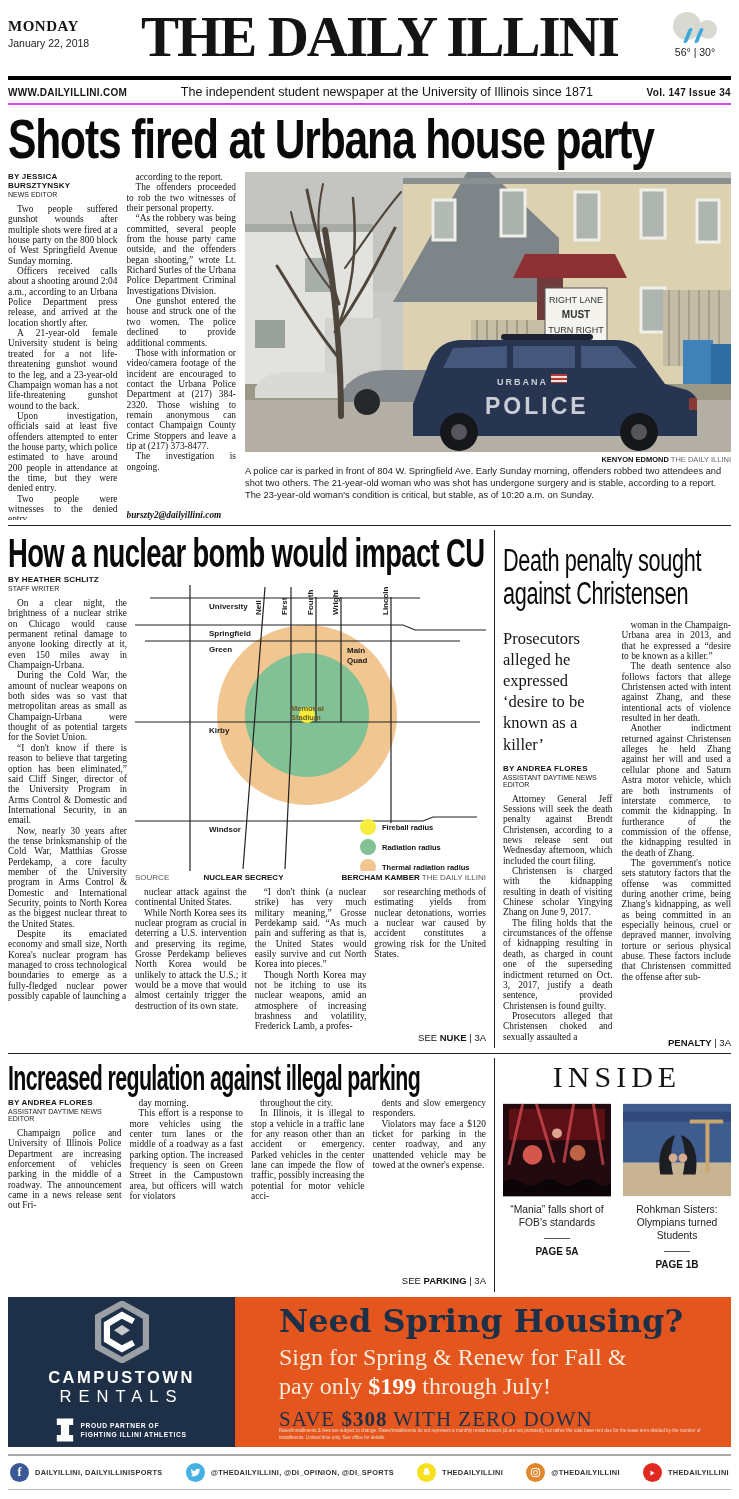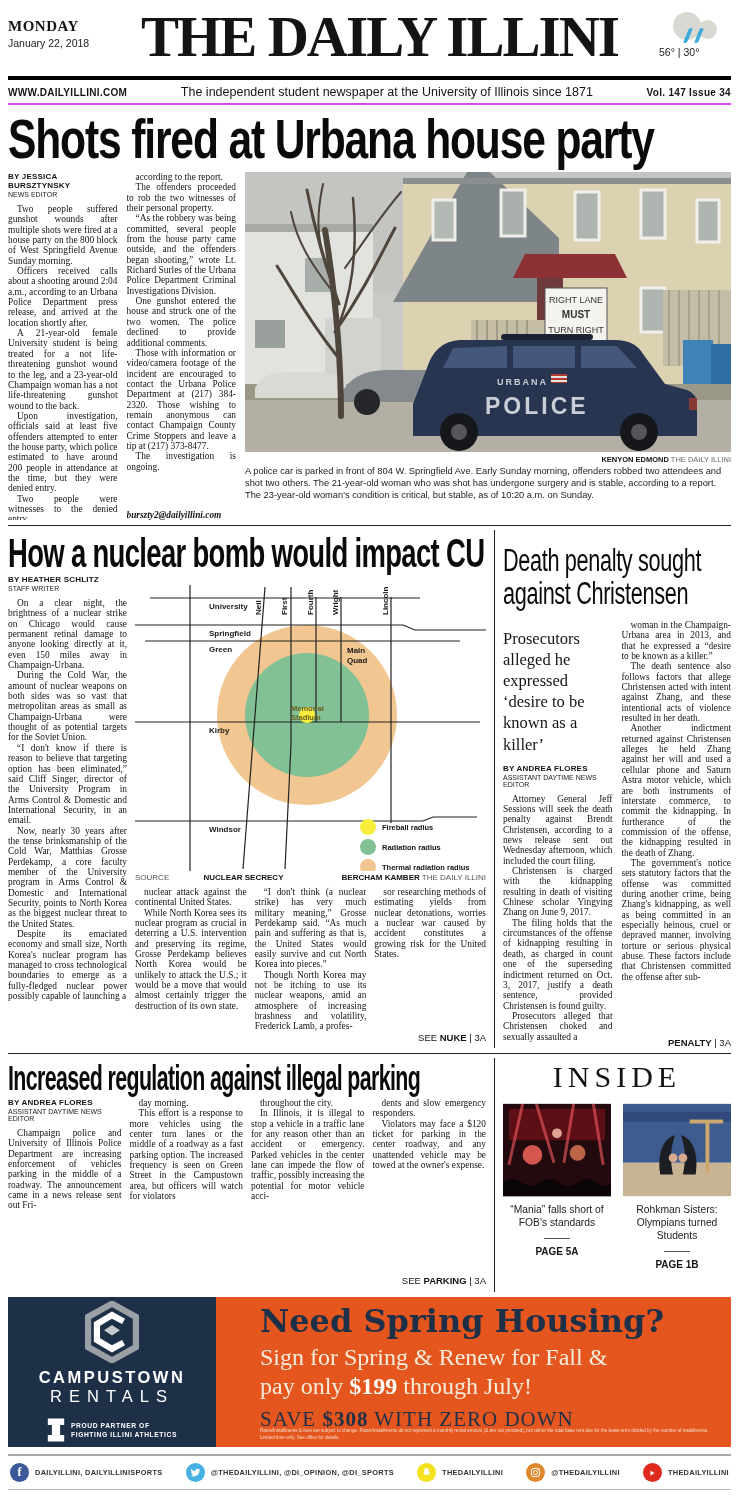--- a/index.html
+++ b/index.html
@@ -7,21 +7,21 @@
   .page { width:739px; height:1499px; margin:0 auto; background:#fff; color:#141414;
           position:relative; overflow:hidden; padding:0 8px; }
 
   
   .masthead { display:flex; align-items:flex-start; height:76px; padding-top:8px; }
   .mh-left { width:92px; padding-top:10px; }
   .mh-day { font:700 15px "Liberation Serif", serif; letter-spacing:.5px; }
   .mh-date { font:400 10.5px "Liberation Sans", sans-serif; margin-top:2px; color:#222; }
   .mh-title { flex:1; text-align:center; font:700 57px/1.0 "Liberation Serif", serif;
               letter-spacing:-2px; white-space:nowrap; }
-  .mh-weather { width:72px; padding-top:4px; }
+  .mh-weather { width:72px; text-align:center; padding-top:4px; }
   .cloud { width:48px; height:30px; position:relative; margin:0 auto; }
   .cloud i { position:absolute; background:#d9d9d3; border-radius:50%; }
   .cloud .c1 { left:2px; top:0; width:28px; height:28px; }
   .cloud .c2 { right:2px; top:8px; width:19px; height:19px; }
   .cloud s { position:absolute; width:4px; height:15px; background:#3fa9dc;
              transform:skewX(-22deg); border-radius:2px; top:16px; }
   .cloud .r1 { left:15px; } .cloud .r2 { left:26px; }
   .weather-temps { font:400 10.5px "Liberation Sans", sans-serif; margin-top:4px; color:#222; }
 
   .subbar { display:flex; justify-content:space-between; align-items:center;
@@ -87,21 +87,21 @@
   .inside-title { text-align:center; font:400 30px "Liberation Serif", serif; letter-spacing:5px; margin:2px 0 9px; }
   .inside-items { display:flex; gap:12px; }
   .inside-item { flex:1; text-align:center; }
   .thumb { width:100%; height:94px; display:block; }
   .inside-cap { font:400 10.3px/1.25 "Liberation Sans", sans-serif; color:#222; margin-top:7px; }
   .inside-dash { width:26px; border-top:1.5px solid #555; margin:8px auto 7px; }
   .inside-page { font:700 10px "Liberation Sans", sans-serif; }
 
   
   .ad { display:flex; height:150px; margin-top:5px; }
-  .ad-left { width:208px; background:#1e3048; color:#fff; display:flex; flex-direction:column;
+  .ad-left { width:227px; background:#1e3048; color:#fff; display:flex; flex-direction:column;
              align-items:center; justify-content:center; }
   .ad-brand1 { font:700 16.5px "Liberation Sans", sans-serif; letter-spacing:2.5px; margin-top:5px; }
   .ad-brand2 { font:400 16.5px "Liberation Sans", sans-serif; letter-spacing:7px; }
   .ad-partner { display:flex; align-items:center; gap:6px; margin-top:11px; }
   .partner-text { font:700 6.7px/1.35 "Liberation Sans", sans-serif; letter-spacing:.6px; text-align:left; }
   .ad-right { flex:1; background:#e4561e; color:#f6ecdb; display:flex; flex-direction:column;
               justify-content:center; padding:0 0 10px 44px; position:relative; }
   .ad-h { color:#1e3048; font:700 32px "DejaVu Serif", serif; margin-bottom:3px; }
   .ad-l1, .ad-l2 { font:400 24px/1.22 "Liberation Serif", serif; }
   .ad-price { font-weight:700; color:#fffdf6; }

